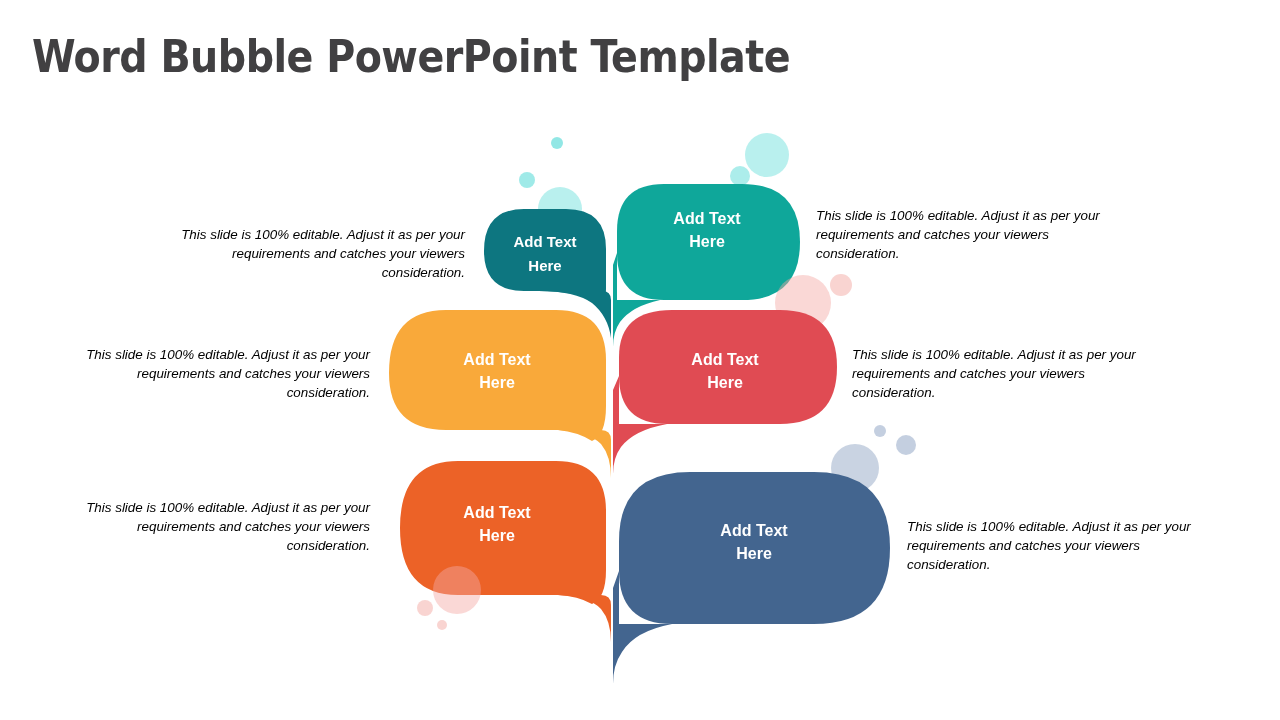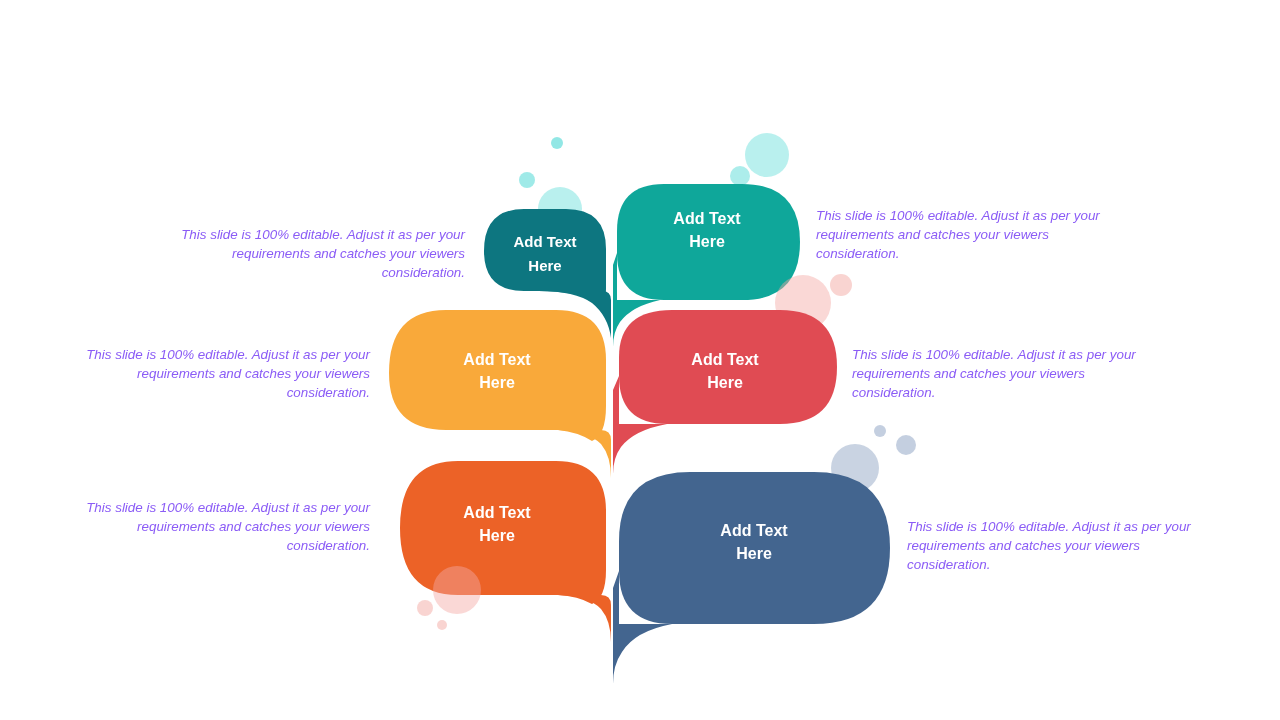--- a/index.html
+++ b/index.html
@@ -37,21 +37,21 @@
     left: 0;
     top: 0;
     width: 1280px;
     height: 720px;
   }
   .desc {
     position: absolute;
     font-style: italic;
     font-size: 13.4px;
     line-height: 1.42;
-    color: #8b5cf6;
+    color: #000000;
     font-family: "Liberation Sans", sans-serif;
     width: 284px;
   }
   .desc.right-al { text-align: right; }
   .desc.left-al  { text-align: left;  }
 
   #desc-0 { left: 181px; top: 225px; }
   #desc-1 { left: 816px; top: 206px; }
   #desc-2 { left:  86px; top: 345px; }
   #desc-3 { left: 852px; top: 345px; }
@@ -66,20 +66,21 @@
     text-anchor: middle;
     dominant-baseline: middle;
   }
   .bubble-label.big { font-size: 16px; }
 </style>
 </head>
 <body>
 
 <div id="slide">
 
+  <div id="page-title">Word Bubble PowerPoint Template</div>
 
   <svg id="diagram" viewBox="0 0 1280 720">
 
     <g>
       <circle cx="557" cy="143" r="6" fill="#7fe3e0" opacity="0.85"></circle>
       <circle cx="527" cy="180" r="8" fill="#7fe3e0" opacity="0.75"></circle>
       <circle cx="560" cy="209" r="22" fill="#7fe3e0" opacity="0.55"></circle>
       <circle cx="767" cy="155" r="22" fill="#7fe3e0" opacity="0.55"></circle>
       <circle cx="740" cy="176" r="10" fill="#7fe3e0" opacity="0.65"></circle>
     </g>

